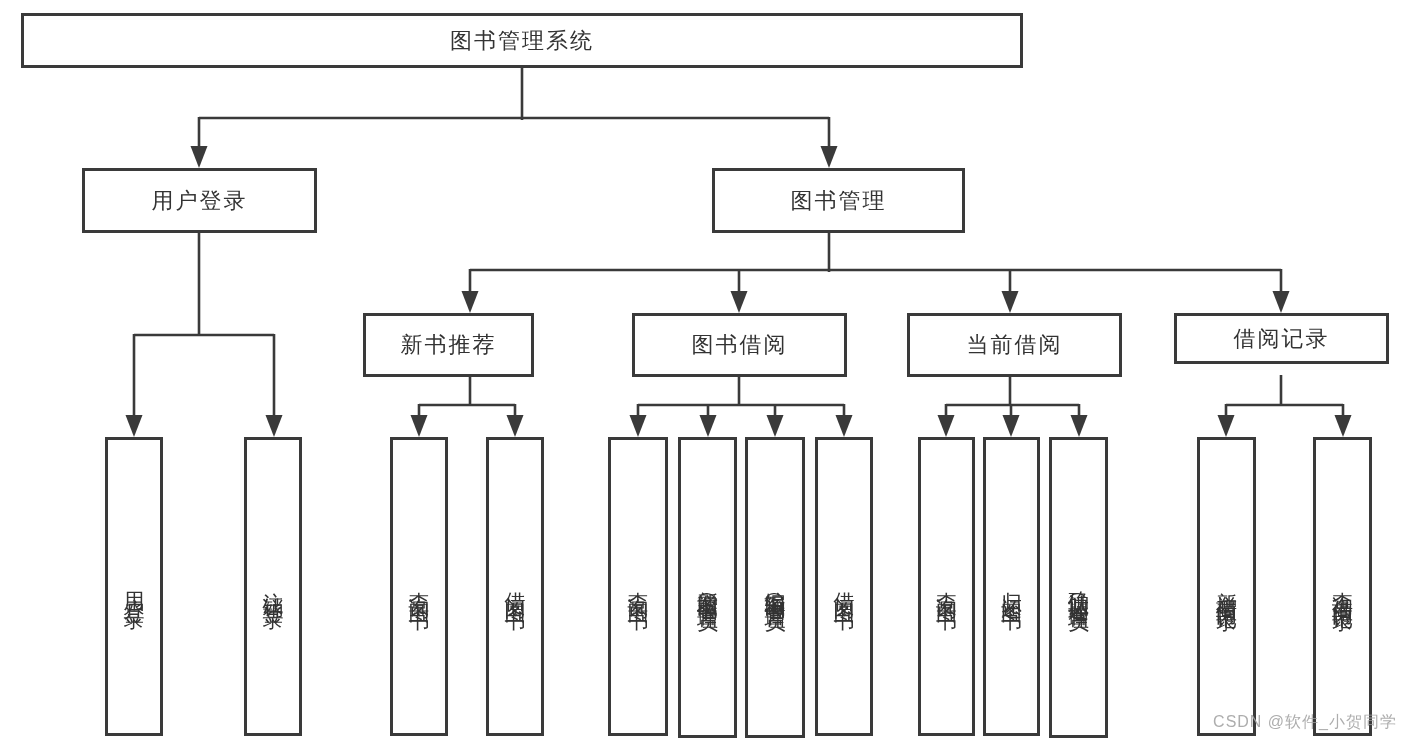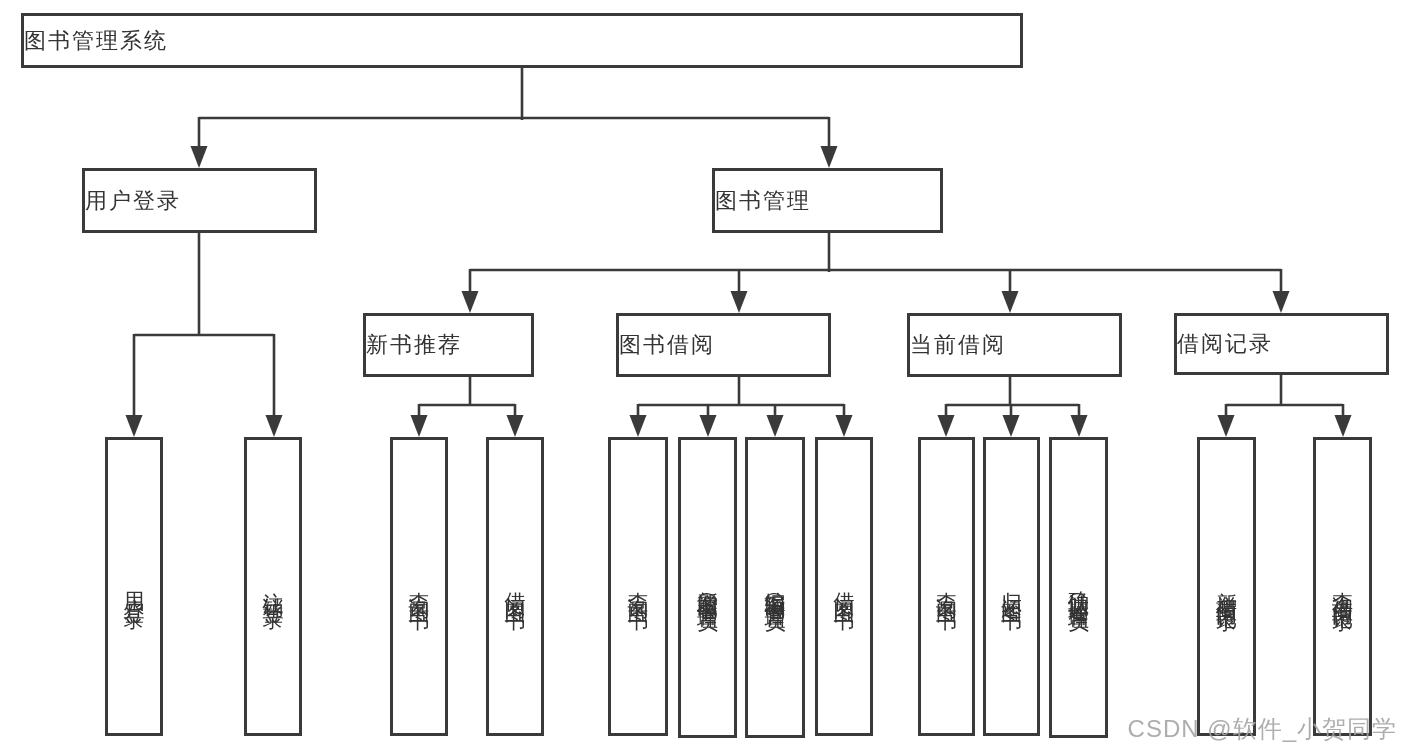--- a/index.html
+++ b/index.html
@@ -10,39 +10,39 @@
     font-family:"Liberation Sans",sans-serif;
     color:#333333;
     overflow:hidden;
   }
   #wires{position:absolute;left:0;top:0;width:1405px;height:747px;}
   .hbox{
     position:absolute;
     box-sizing:border-box;
     border:3px solid #3a3a3a;
     background:#ffffff;
-    display:flex;align-items:center;justify-content:flex-start;
+    display:flex;align-items:center;justify-content:center;
     font-size:22px;letter-spacing:2px;
     color:#333333;
   }
   .vbox{
     position:absolute;
     box-sizing:border-box;
     border:3px solid #3a3a3a;
     background:#ffffff;
     display:flex;align-items:center;justify-content:center;
     writing-mode:vertical-rl;
     font-size:21px;letter-spacing:6px;
     color:#333333;
     text-align:center;
   }
   .watermark{
     position:absolute;
-    right:8px;bottom:2px;
-    font-size:24px;
+    right:8px;bottom:14px;
+    font-size:16px;
     color:rgba(164,164,164,0.9);
     letter-spacing:1px;
     white-space:nowrap;
   }
 </style>
 </head>
 <body>
 
 <div id="stage">
 
@@ -101,34 +101,34 @@
       <polygon points="1334.5,415 1351.5,415 1343,437" fill="#3a3a3a"></polygon>
     </svg>
 
   <div class="hbox" style="left:21px;top:13px;width:1002px;height:55px;">
     <span>图书管理系统</span>
   </div>
 
   <div class="hbox" style="left:82px;top:168px;width:235px;height:65px;">
     <span>用户登录</span>
   </div>
-  <div class="hbox" style="left:712px;top:168px;width:231px;height:65px;">
+  <div class="hbox" style="left:712px;top:168px;width:253px;height:65px;">
     <span>图书管理</span>
   </div>
 
   <div class="hbox" style="left:363px;top:313px;width:171px;height:64px;">
     <span>新书推荐</span>
   </div>
-  <div class="hbox" style="left:616px;top:313px;width:215px;height:64px;">
+  <div class="hbox" style="left:632px;top:313px;width:215px;height:64px;">
     <span>图书借阅</span>
   </div>
   <div class="hbox" style="left:907px;top:313px;width:215px;height:64px;">
     <span>当前借阅</span>
   </div>
-  <div class="hbox" style="left:1174px;top:313px;width:215px;height:62px;">
+  <div class="hbox" style="left:1174px;top:313px;width:215px;height:51px;">
     <span>借阅记录</span>
   </div>
 
   <div class="vbox" style="left:105px;top:437px;width:58px;height:299px;">用户登录</div>
   <div class="vbox" style="left:244px;top:437px;width:58px;height:299px;">注销登录</div>
 
   <div class="vbox" style="left:390px;top:437px;width:58px;height:299px;">查询图书</div>
   <div class="vbox" style="left:486px;top:437px;width:58px;height:299px;">借阅图书</div>
 
   <div class="vbox" style="left:608px;top:437px;width:60px;height:299px;">查询图书</div>

